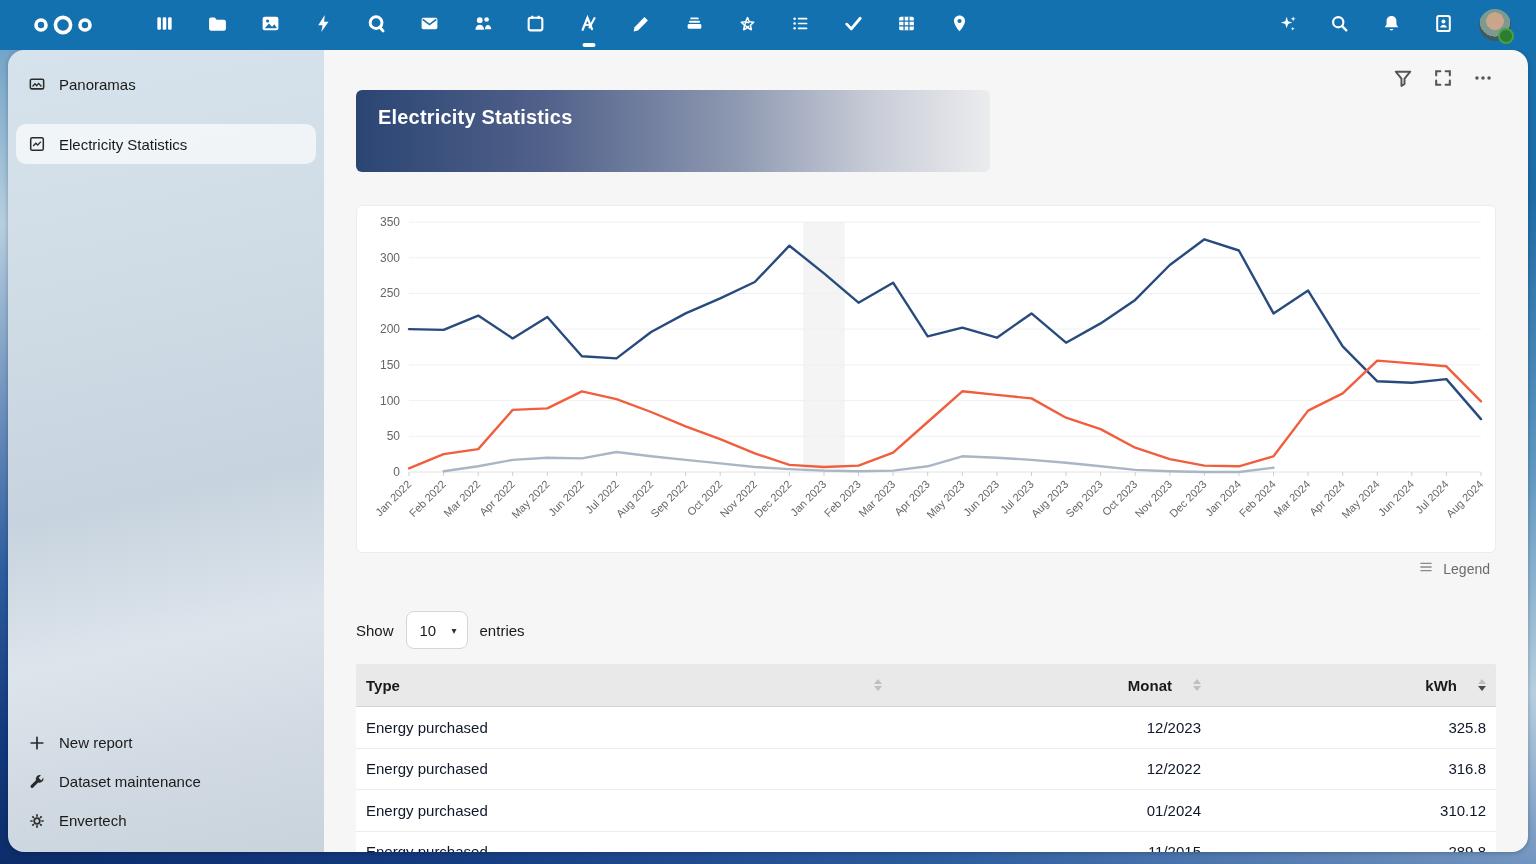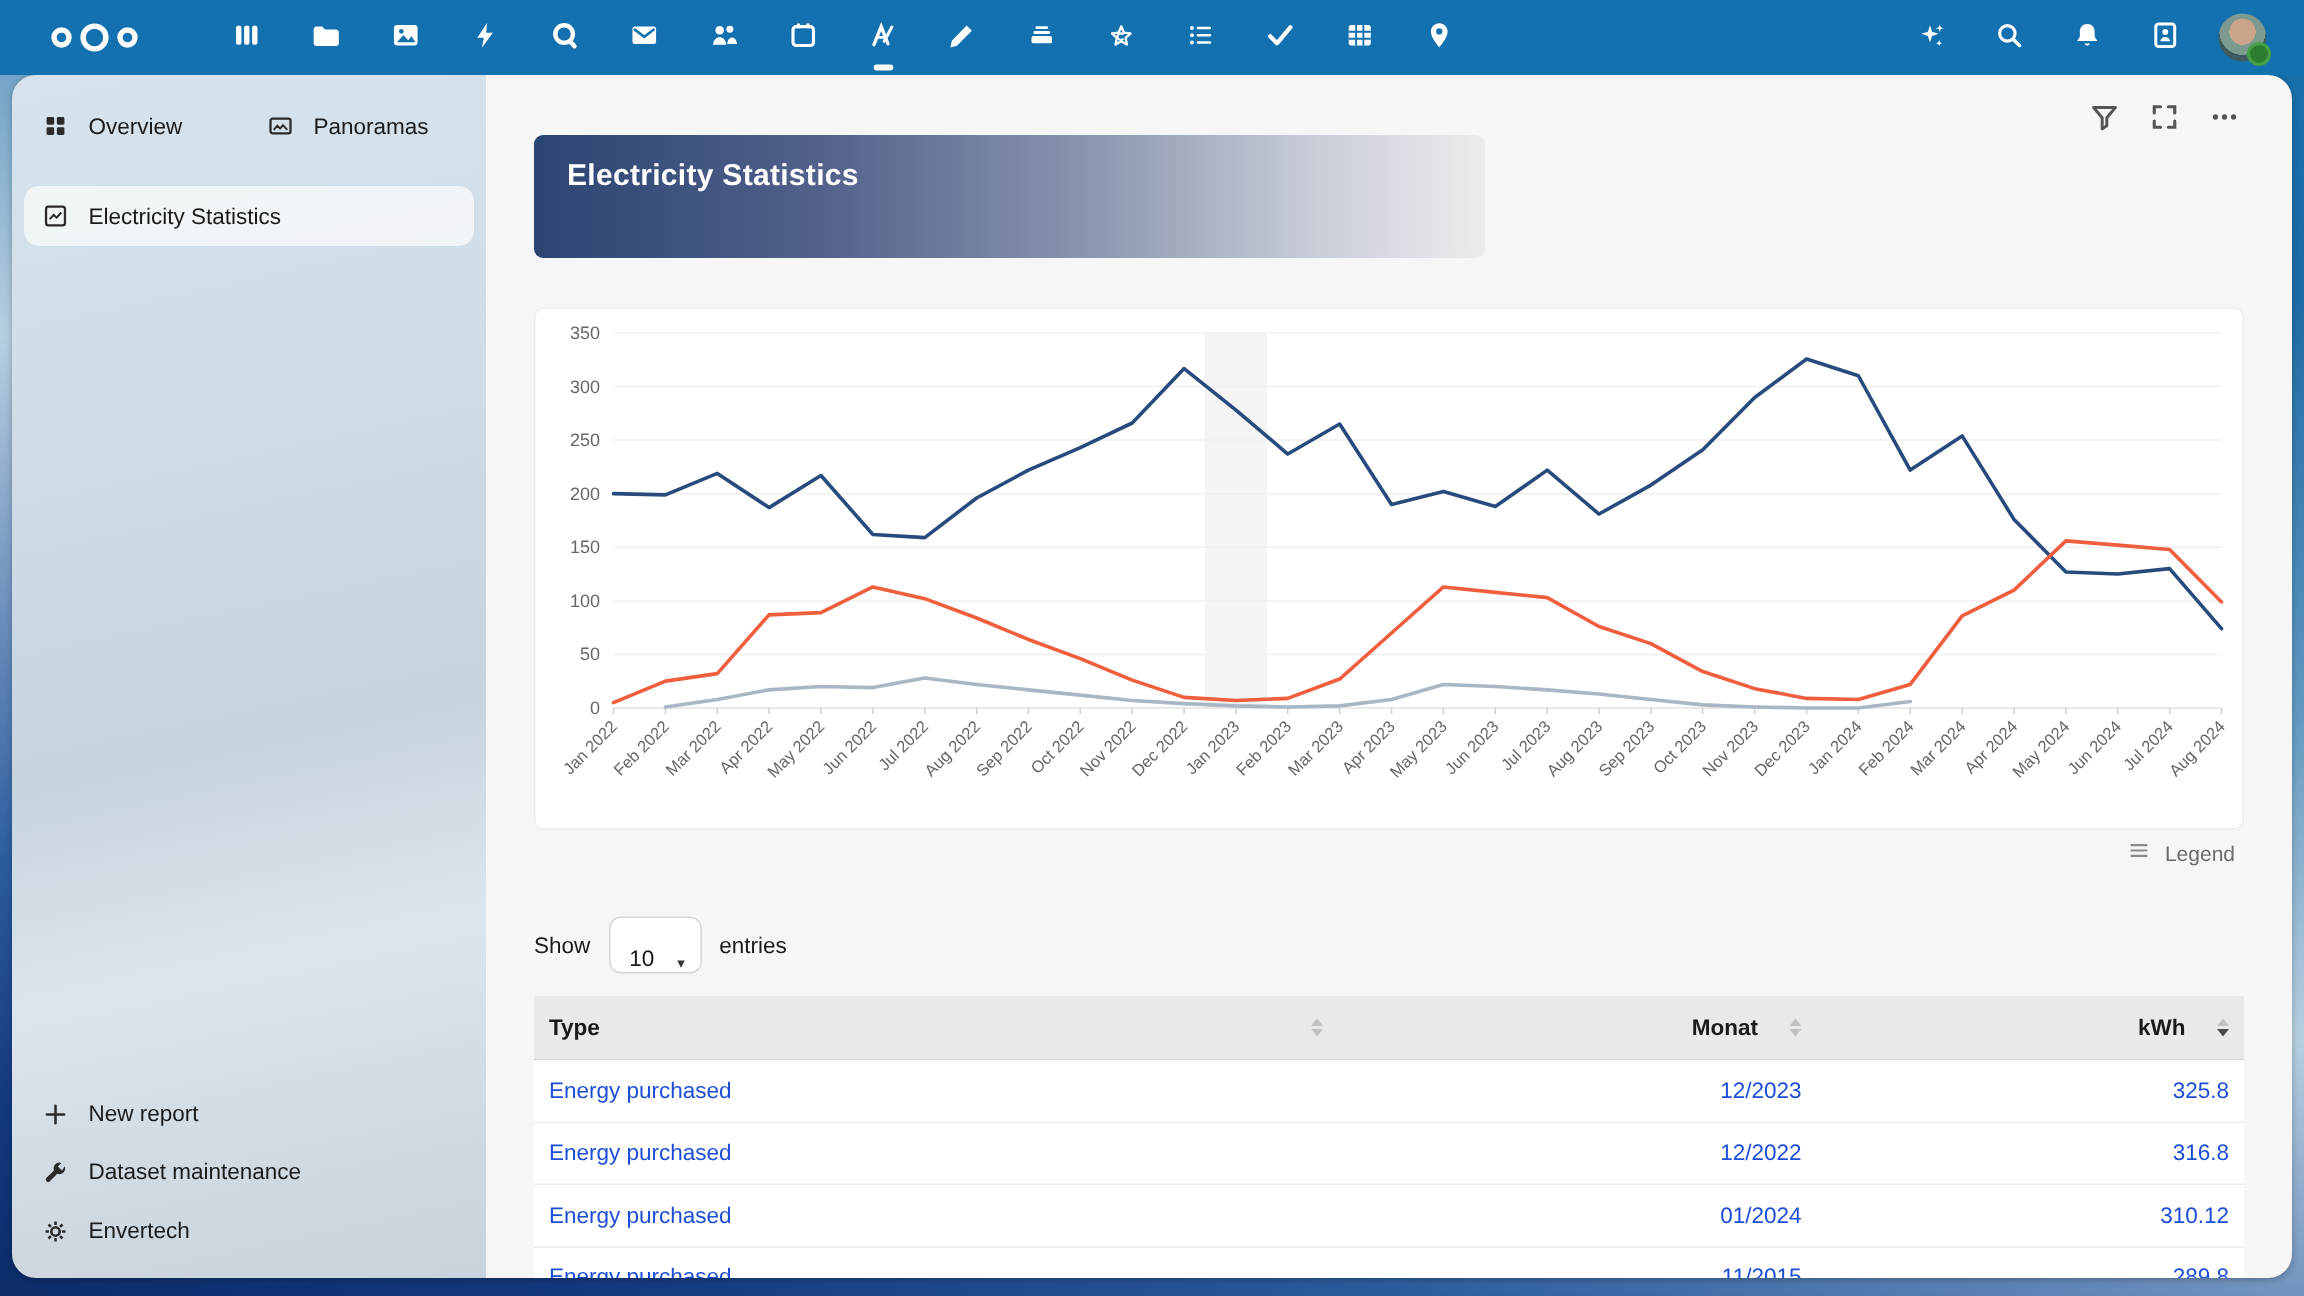--- a/index.html
+++ b/index.html
@@ -39,35 +39,35 @@
   .title-card{margin-top:40px;width:634px;height:82px;border-radius:6px;box-sizing:border-box;padding:13px 22px;color:#fff;
     background:linear-gradient(90deg,#2b4573 0%,#51618a 30%,#8e99b1 60%,#c9cdd8 82%,#ebecee 100%);}
   .title-card h2{margin:3px 0 0;font-size:20px;font-weight:700;letter-spacing:.2px}
   .title-card .subtitle{margin-top:13px;font-size:14px}
   .chart-card{margin-top:33px;width:1140px;height:348px;background:#fff;border:1px solid #ececec;border-radius:6px;box-sizing:border-box}
   .chart-card svg{display:block}
   .legend-row{width:1140px;display:flex;justify-content:flex-end;margin-top:5px}
   .legend-btn{display:flex;align-items:center;gap:8px;color:#6b6b6b;font-size:14px;background:none;border:none;cursor:pointer}
   .controls-row{width:1140px;display:flex;align-items:center;margin-top:32px}
   .ctl-label{font-size:15px;color:#1a1a1a}
-  .page-size{margin:0 12px;width:62px;height:38px;border:1px solid #d6d6d6;border-radius:8px;background:#fff;display:flex;align-items:flex-end;justify-content:space-between;padding:0 10px 0 13px;box-sizing:border-box;font-size:15px;color:#1a1a1a;cursor:pointer}
+  .page-size{margin:0 12px;width:62px;height:38px;border:1px solid #d6d6d6;border-radius:8px;background:#fff;display:flex;align-items:center;justify-content:space-between;padding:0 10px 0 13px;box-sizing:border-box;font-size:15px;color:#1a1a1a;cursor:pointer}
   .page-size .caret{font-size:10px;color:#333}
   .search-wrap{margin-left:auto;display:flex;align-items:center;gap:10px}
   .search-input{width:138px;height:36px;border:1px solid #d6d6d6;border-radius:6px;background:#fff;box-sizing:border-box;padding:0 8px;font-size:14px}
   
   .table{margin-top:15px;width:1140px}
   .t-head{display:grid;grid-template-columns:47% 28% 25%;background:#e9e9e9;height:42px;align-items:center;font-weight:700;font-size:15px;color:#1a1a1a;border-bottom:1px solid #d5d5d5;border-radius:2px 2px 0 0;cursor:pointer}
   .th{display:flex;align-items:center;padding:0 10px;box-sizing:border-box;gap:21px}
   .th.right{justify-content:flex-end}
   .sort{display:inline-flex;flex-direction:column;align-items:center;gap:2px}
   .tri{width:0;height:0;border-left:4px solid transparent;border-right:4px solid transparent}
   .tri.up{border-bottom:5px solid #c0c0c0}
   .tri.down{border-top:5px solid #c0c0c0}
   .tri.active{border-top-color:#4a4a4a}
-  .t-row{display:grid;grid-template-columns:47% 28% 25%;height:40.5px;align-items:center;font-size:15px;color:#1d4ed8;border-bottom:1px solid #ececec;background:#fff}
+  .t-row{display:grid;grid-template-columns:47% 28% 25%;height:40.5px;align-items:center;font-size:15px;color:#0f172a;border-bottom:1px solid #ececec;background:#fff}
   .td{padding:0 10px;box-sizing:border-box;white-space:nowrap}
   .td.right{text-align:right}
 </style>
 </head>
 <body>
 
 <header class="topbar">
   <div class="nc-logo">
     <svg width="66" height="24" viewBox="0 0 66 24">
       <circle cx="11" cy="12" r="5" fill="none" stroke="#fff" stroke-width="3.6"></circle>
@@ -210,31 +210,20 @@
       <div class="avatar">
         <span class="status"></span>
       </div>
     </div>
 </header>
 
 <div class="app-frame">
 
   <aside class="sidebar">
     <div class="sb-row" id="sb-top">
-        <button class="sb-item">
-          <span class="sb-ic">
-            <svg width="18" height="18" viewBox="0 0 20 20">
-              <rect x="3.4" y="3.4" width="5.6" height="5.6" rx="1" fill="currentColor"></rect>
-              <rect x="11" y="3.4" width="5.6" height="5.6" rx="1" fill="currentColor"></rect>
-              <rect x="3.4" y="11" width="5.6" height="5.6" rx="1" fill="currentColor"></rect>
-              <rect x="11" y="11" width="5.6" height="5.6" rx="1" fill="currentColor"></rect>
-            </svg>
-          </span>
-          <span>Overview</span>
-        </button>
         <button class="sb-item">
           <span class="sb-ic">
             <svg width="18" height="18" viewBox="0 0 20 20">
               <rect x="2.6" y="4.6" width="14.8" height="10.8" rx="1.6" fill="none" stroke="currentColor" stroke-width="1.7"></rect>
               <path d="M5 12.8l2.7-3.1 2 2.2 2.1-2.5 3.2 3.4" fill="none" stroke="currentColor" stroke-width="1.4"></path>
             </svg>
           </span>
           <span>Panoramas</span>
         </button>
       </div>

